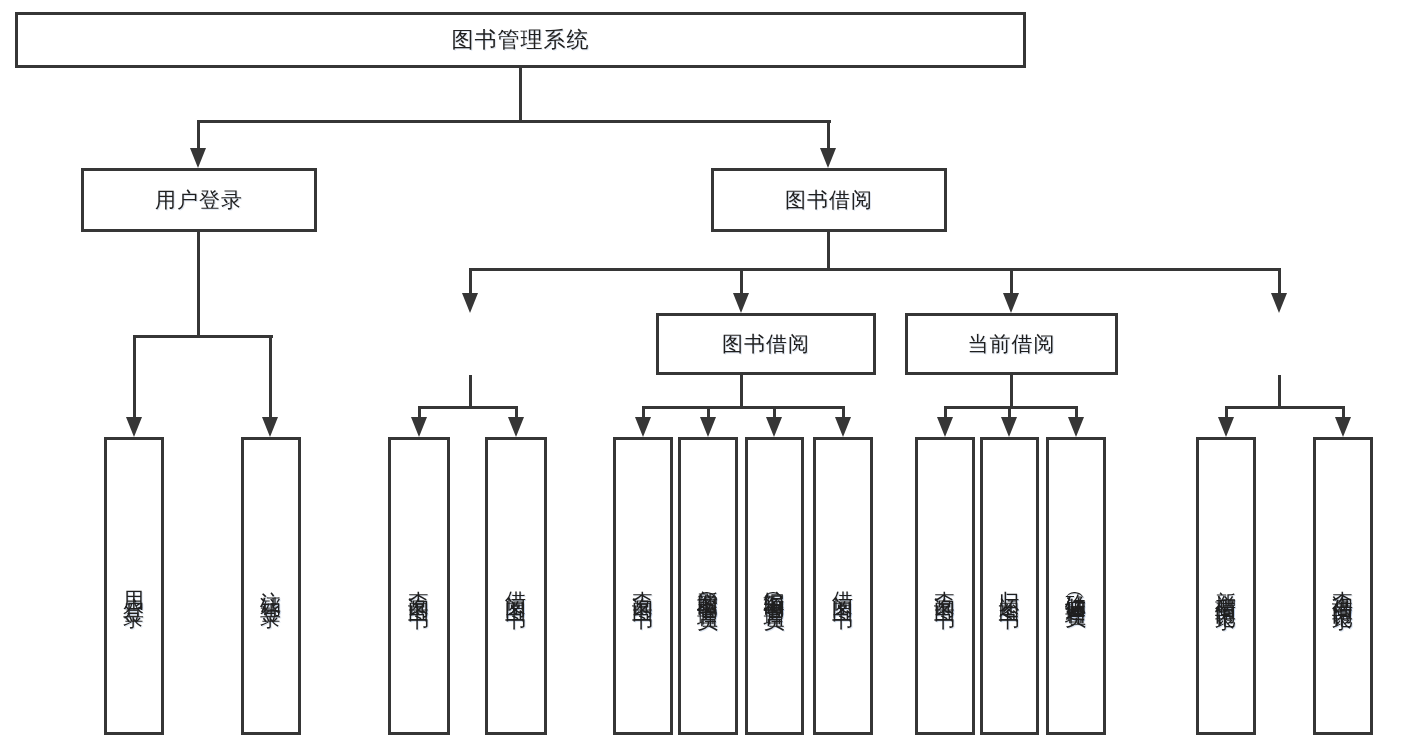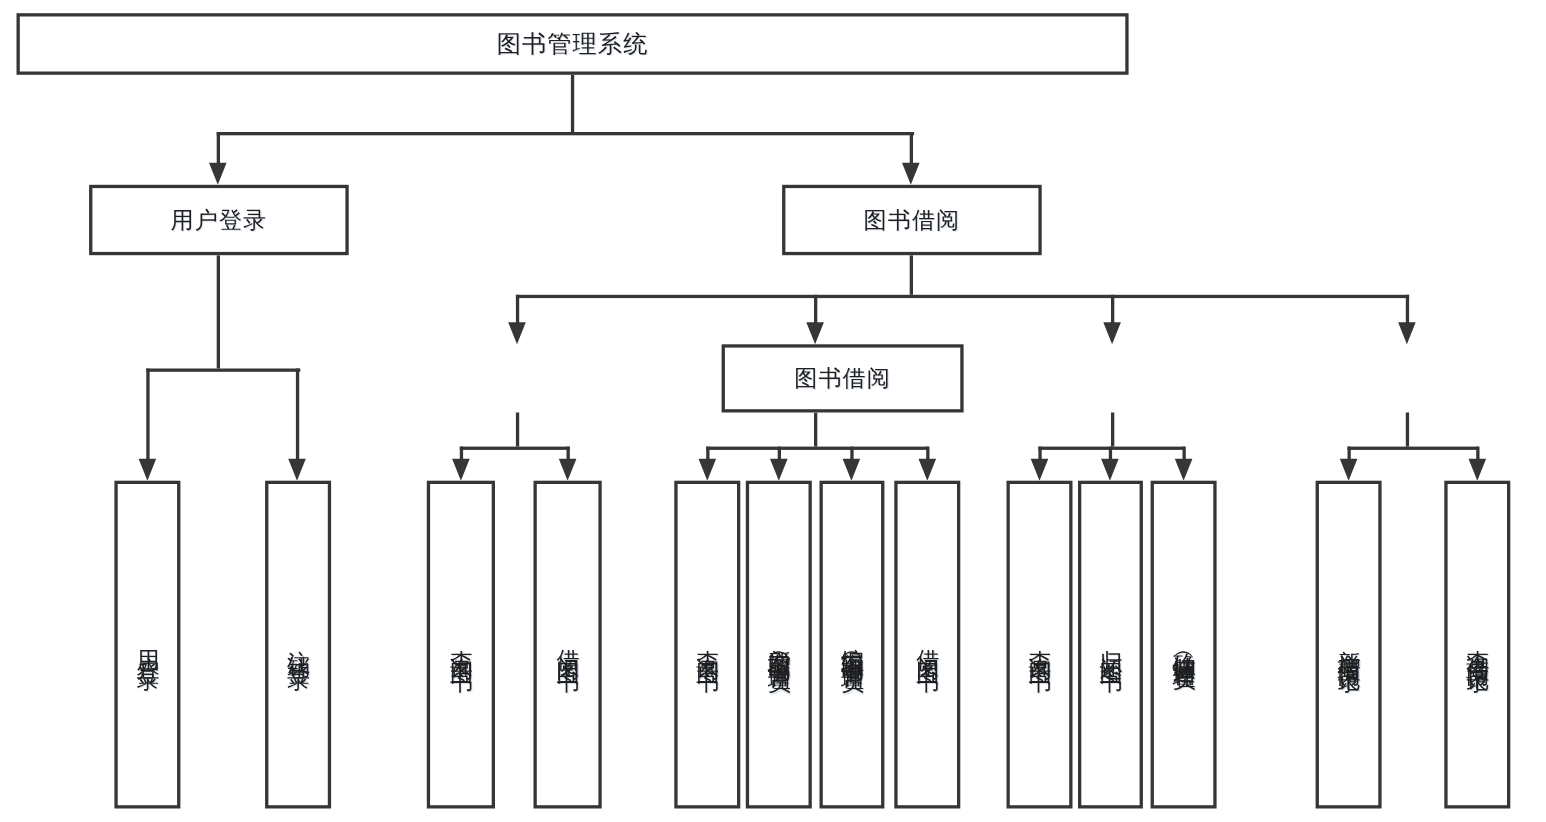--- a/index.html
+++ b/index.html
@@ -94,20 +94,23 @@
   <div class="vl" style="left:740px; top:268px; height:27px;"></div>
   <div class="arr" style="left:733px; top:293px;"></div>
   <div class="vl" style="left:1010px; top:268px; height:27px;"></div>
   <div class="arr" style="left:1003px; top:293px;"></div>
   <div class="vl" style="left:1278px; top:268px; height:27px;"></div>
   <div class="arr" style="left:1271px; top:293px;"></div>
 
   <div class="box" style="left:656px; top:313px; width:220px; height:62px;">
     <span>图书借阅</span>
   </div>
+  <div class="box" style="left:905px; top:313px; width:213px; height:62px;">
+    <span>当前借阅</span>
+  </div>
 
   <div class="vl" style="left:469px; top:375px; height:31px;"></div>
   <div class="hl" style="left:418px; top:406px; width:100px;"></div>
   <div class="vl" style="left:418px; top:406px; height:13px;"></div>
   <div class="arr" style="left:411px; top:417px;"></div>
   <div class="vl" style="left:515px; top:406px; height:13px;"></div>
   <div class="arr" style="left:508px; top:417px;"></div>
 
   <div class="vl" style="left:740px; top:375px; height:31px;"></div>
   <div class="hl" style="left:642px; top:406px; width:202px;"></div>

